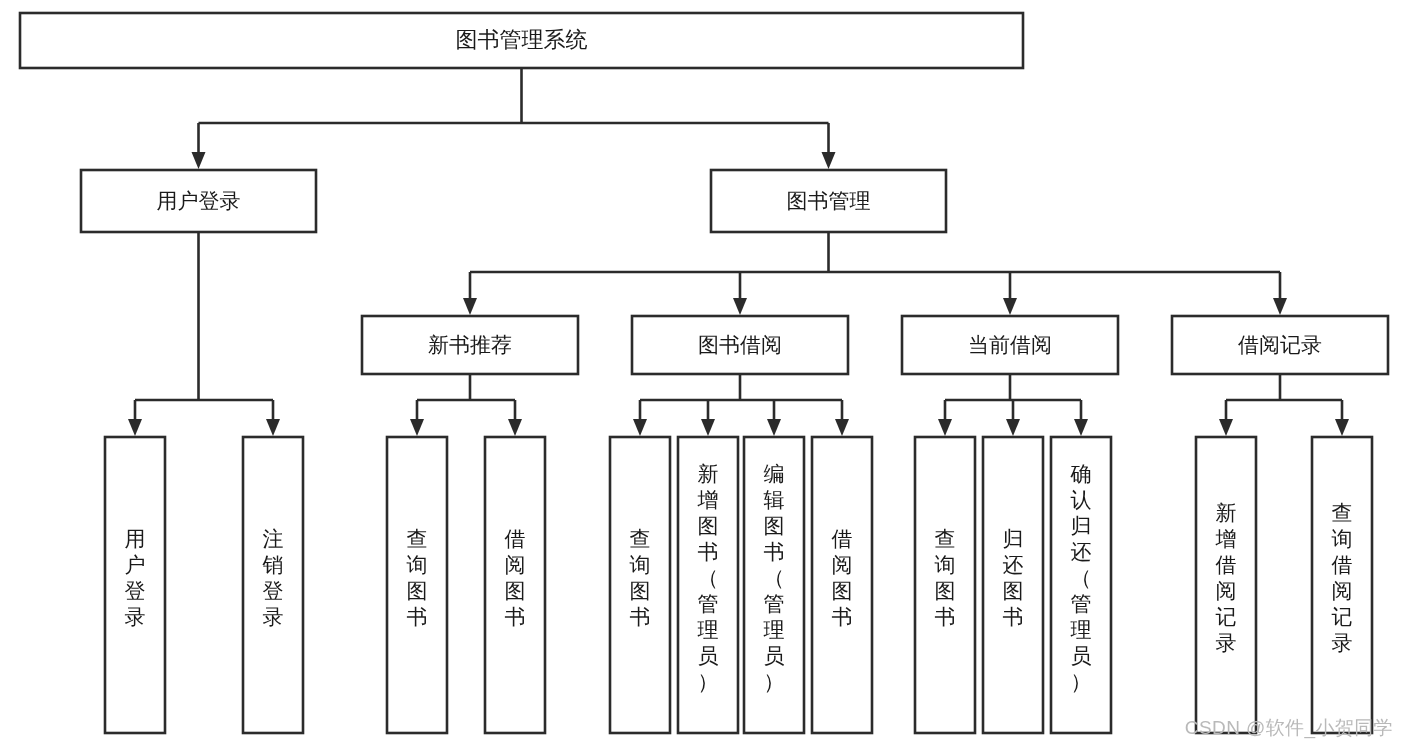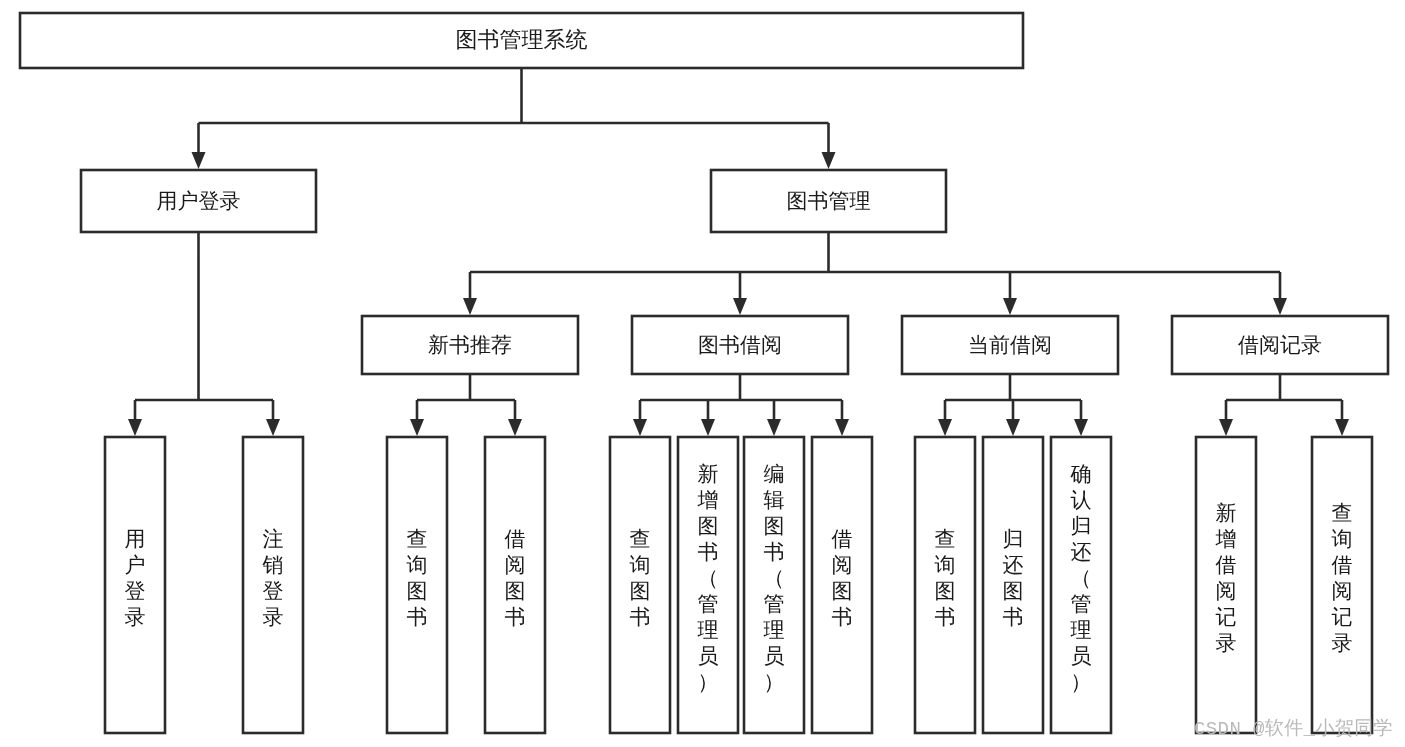--- a/index.html
+++ b/index.html
@@ -53,21 +53,21 @@
   .node-label-vert {
     fill: #1a1a1a;
     font-family: "Liberation Sans", "DejaVu Sans", sans-serif;
     font-size: 21px;
     text-anchor: middle;
   }
   .watermark {
     position: absolute;
     right: 12px;
     bottom: 6px;
-    font-family: Liberation Mono, monospace;
+    font-family: Liberation Sans, sans-serif;
     font-size: 19px;
     color: #b9b9b9;
     letter-spacing: 0.4px;
     white-space: nowrap;
     user-select: none;
   }
 </style>
 </head>
 <body>
 

